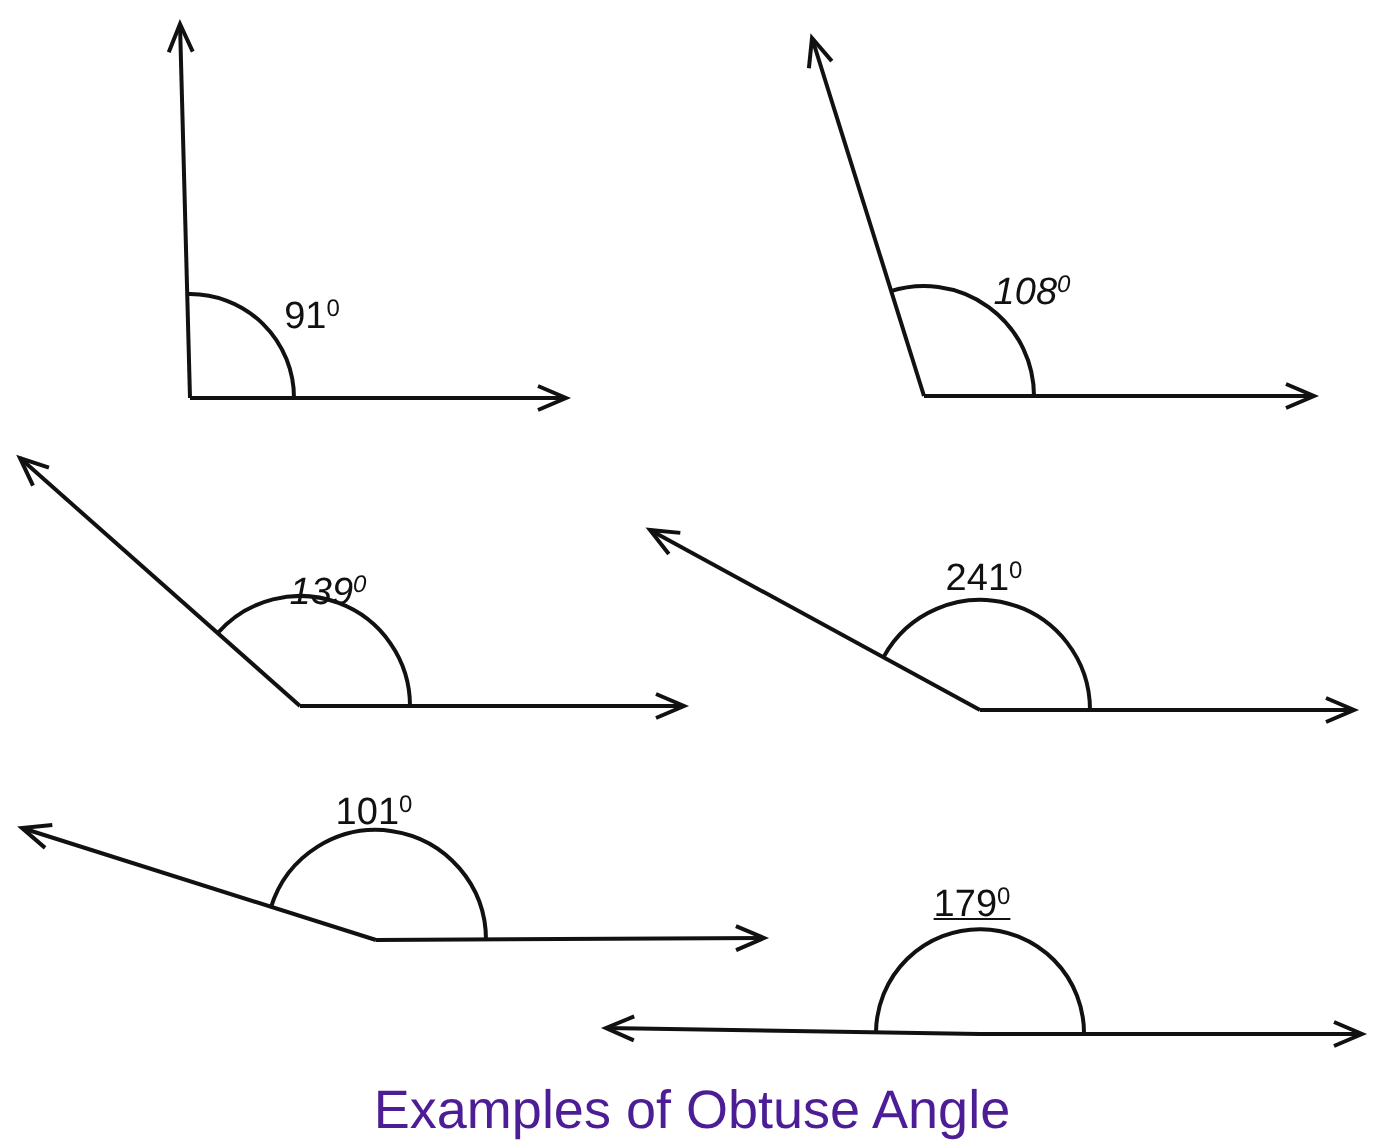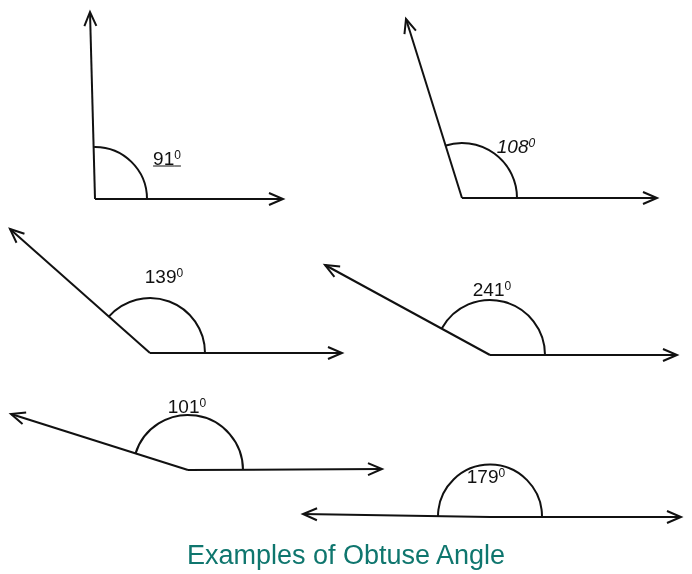--- a/index.html
+++ b/index.html
@@ -24,21 +24,21 @@
     font-size: 12px;
     vertical-align: 6px;
   }
   .caption {
     position: absolute;
     left: 0;
     top: 540px;
     width: 100%;
     text-align: center;
     font-size: 27px;
-    color: #0f766e;
+    color: #4c1d95;
   }
 </style>
 </head>
 <body>
 
 <div class="canvas">
 
   <svg class="diagram-svg" width="692" height="574" viewBox="0 0 692 574">
     <defs>
       <marker id="arrow" markerUnits="userSpaceOnUse" markerWidth="20" markerHeight="18" refX="16" refY="8" orient="auto">
@@ -76,27 +76,27 @@
       <path d="M243,470 A55,55 0 0 0 135.4,453.9"></path>
     </g>
 
     <g stroke="#111111" stroke-width="2" fill="none">
       <line x1="490" y1="517" x2="681" y2="517" marker-end="url(#arrow)"></line>
       <line x1="490" y1="517" x2="303" y2="514" marker-end="url(#arrow)"></line>
       <path d="M542,517 A52,52 0 0 0 438.0,516.1"></path>
     </g>
   </svg>
 
-  <div class="angle-label" style="left:167px; top:158px;text-decoration:underline;"><span>91</span><span class="sup">0</span></div>
+  <div class="angle-label" style="left:156px; top:158px;"><span>91</span><span class="sup">0</span></div>
 
   <div class="angle-label" style="left:516px; top:146px;font-style:italic;"><span>108</span><span class="sup">0</span></div>
 
-  <div class="angle-label" style="left:164px; top:276px;"><span>139</span><span class="sup">0</span></div>
+  <div class="angle-label" style="left:164px; top:296px;font-style:italic;"><span>139</span><span class="sup">0</span></div>
 
   <div class="angle-label" style="left:492px; top:289px;"><span>241</span><span class="sup">0</span></div>
 
   <div class="angle-label" style="left:187px; top:406px;"><span>101</span><span class="sup">0</span></div>
 
-  <div class="angle-label" style="left:486px; top:476px;"><span>179</span><span class="sup">0</span></div>
+  <div class="angle-label" style="left:486px; top:452px;text-decoration:underline;"><span>179</span><span class="sup">0</span></div>
 
   <div class="caption">Examples of Obtuse Angle</div>
 
 </div>
 
 </body></html>

